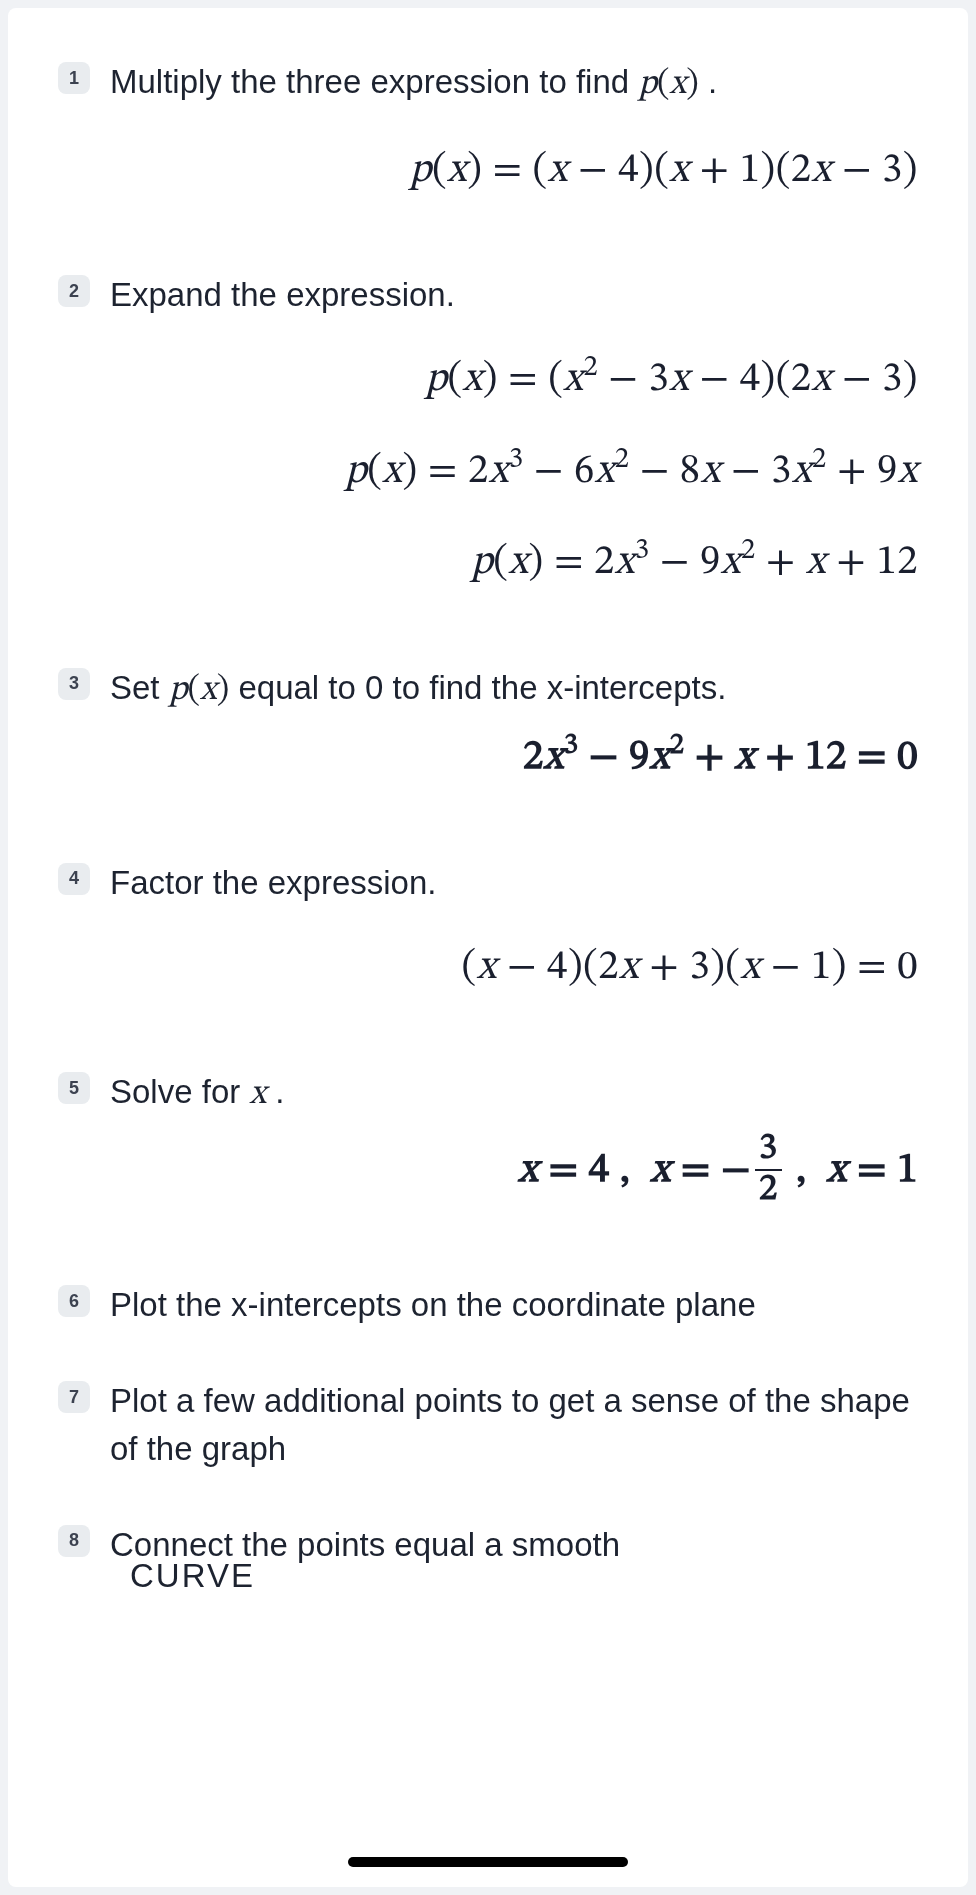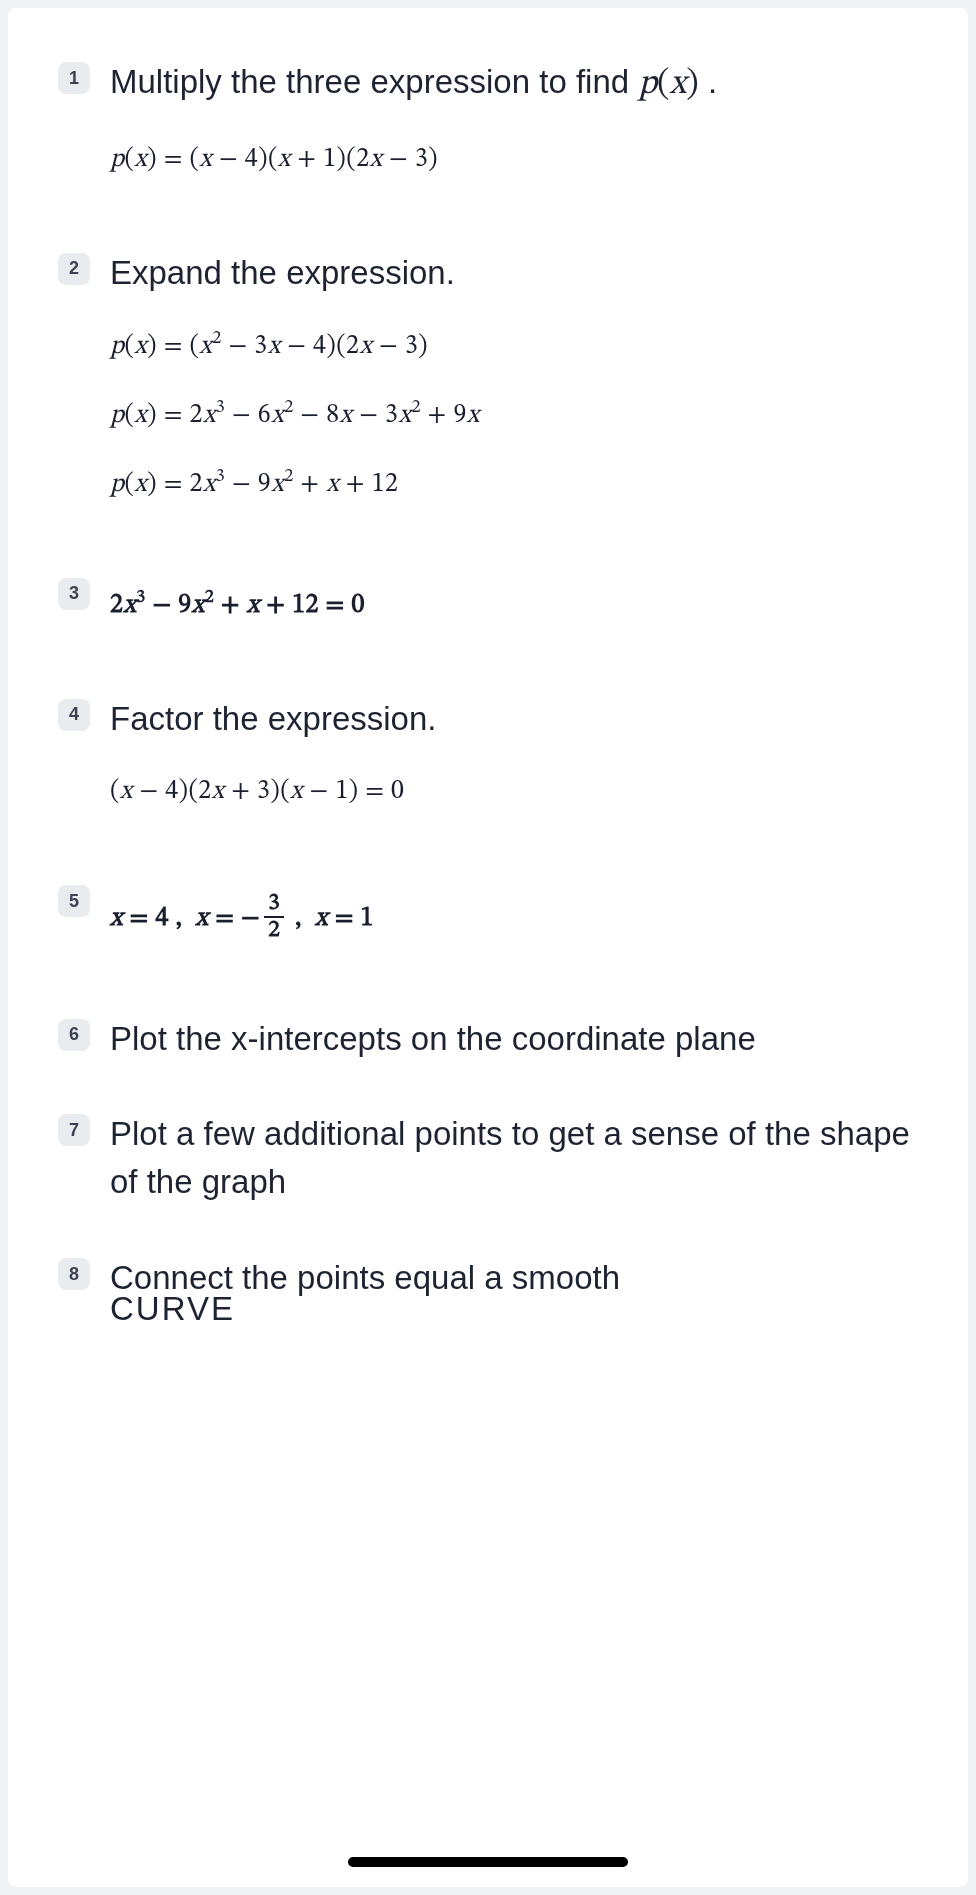--- a/index.html
+++ b/index.html
@@ -42,26 +42,27 @@
       color: #1d2330;
     }
     .step-text {
       font-size: 33px;
       line-height: 1.45;
       color: #1d2330;
       margin-bottom: 8px;
     }
     .math-block {
       font-family: 'Cambria Math', 'STIX Two Math', 'Latin Modern Math', serif;
-      font-size: 26px;
+      font-size: 41px;
       line-height: 1.5;
       color: #1a1f2e;
       margin: 30px 0;
       font-style: italic;
       letter-spacing: 0.5px;
+      text-align: right;
     }
     .rm { font-style: normal; }
     sup {
       font-size: 0.7em;
       vertical-align: super;
       line-height: 0;
       font-style: normal;
     }
     .frac {
       display: inline-flex;
@@ -89,21 +90,21 @@
       left: 50%;
       transform: translateX(-50%);
       width: 280px;
       height: 10px;
       background: #000;
       border-radius: 6px;
     }
     .cutword {
       font-size: 33px;
       color: #1d2330;
-      margin-left: 52px;
+      margin-left: 72px;
       margin-top: -30px;
       letter-spacing: 2px;
     }
     .op { font-style: normal; }
   </style>
 </head>
 <body>
 
 <div class="card">
 
@@ -131,39 +132,45 @@
       </div>
       <div class="math-block">
         <span>p</span><span class="rm">(</span><span>x</span><span class="rm">)</span> <span class="op">=</span> <span class="rm">2</span><span>x</span><sup>3</sup> <span class="op">−</span> <span class="rm">9</span><span>x</span><sup>2</sup> <span class="op">+</span> <span>x</span> <span class="op">+</span> <span class="rm">12</span>
       </div>
     </div>
   </div>
 
   <div class="step">
     <div class="step-number">3</div>
     <div class="step-content">
+      <div class="step-text">
+        <span>Set </span><span class="math-inline-text"><span>p</span><span class="rm">(</span><span>x</span><span class="rm">)</span></span><span> equal to 0 to find the x-intercepts.</span>
+      </div>
       <div class="math-block math-tight">
         <span class="rm">2</span><span>x</span><sup>3</sup> <span class="op">−</span> <span class="rm">9</span><span>x</span><sup>2</sup> <span class="op">+</span> <span>x</span> <span class="op">+</span> <span class="rm">12</span> <span class="op">=</span> <span class="rm">0</span>
       </div>
     </div>
   </div>
 
   <div class="step">
     <div class="step-number">4</div>
     <div class="step-content">
       <div class="step-text">Factor the expression.</div>
       <div class="math-block">
         <span class="rm">(</span><span>x</span> <span class="op">−</span> <span class="rm">4</span><span class="rm">)(</span><span class="rm">2</span><span>x</span> <span class="op">+</span> <span class="rm">3</span><span class="rm">)(</span><span>x</span> <span class="op">−</span> <span class="rm">1</span><span class="rm">)</span> <span class="op">=</span> <span class="rm">0</span>
       </div>
     </div>
   </div>
 
   <div class="step">
     <div class="step-number">5</div>
     <div class="step-content">
+      <div class="step-text">
+        <span>Solve for </span><span class="math-inline-text"><span>x</span></span><span> .</span>
+      </div>
       <div class="math-block math-tight">
         <span>x</span> <span class="op">=</span> <span class="rm">4</span> <span class="rm">,</span>&nbsp; <span>x</span> <span class="op">=</span> <span class="op">−</span><span class="frac">
             <span class="num">3</span>
             <span class="den">2</span>
           </span> <span class="rm">,</span>&nbsp; <span>x</span> <span class="op">=</span> <span class="rm">1</span>
       </div>
     </div>
   </div>
 
   <div class="step">

